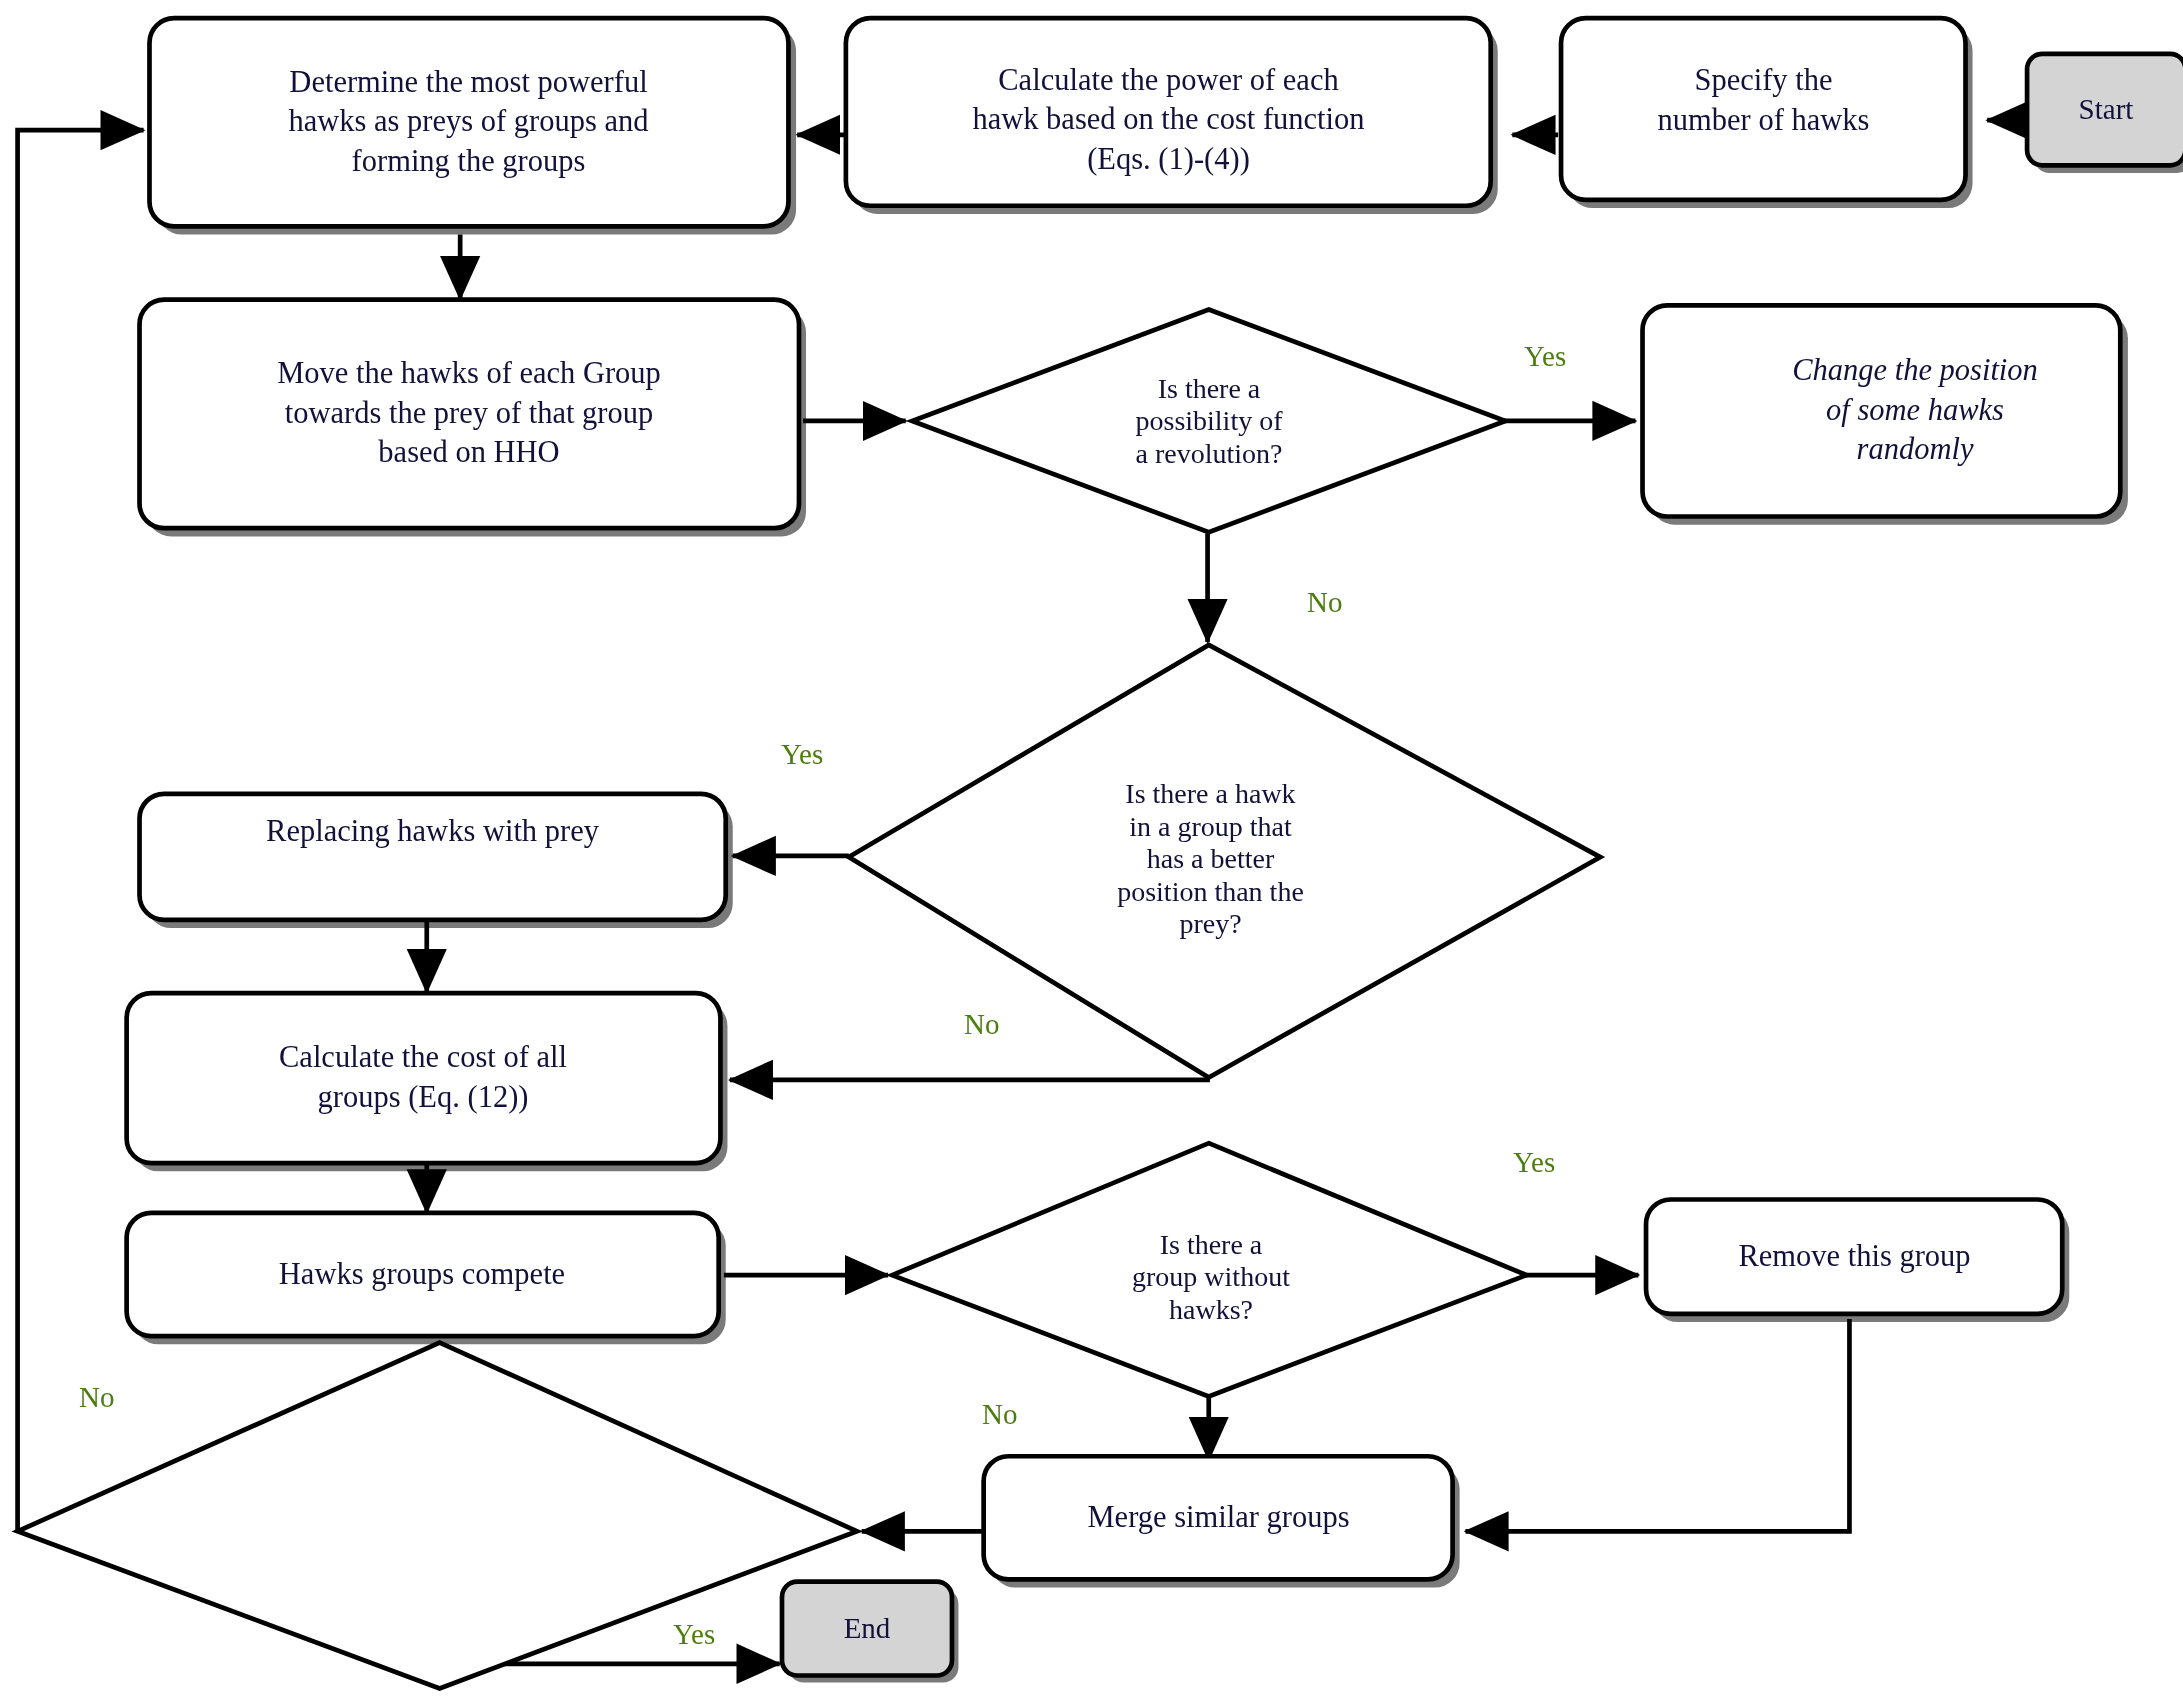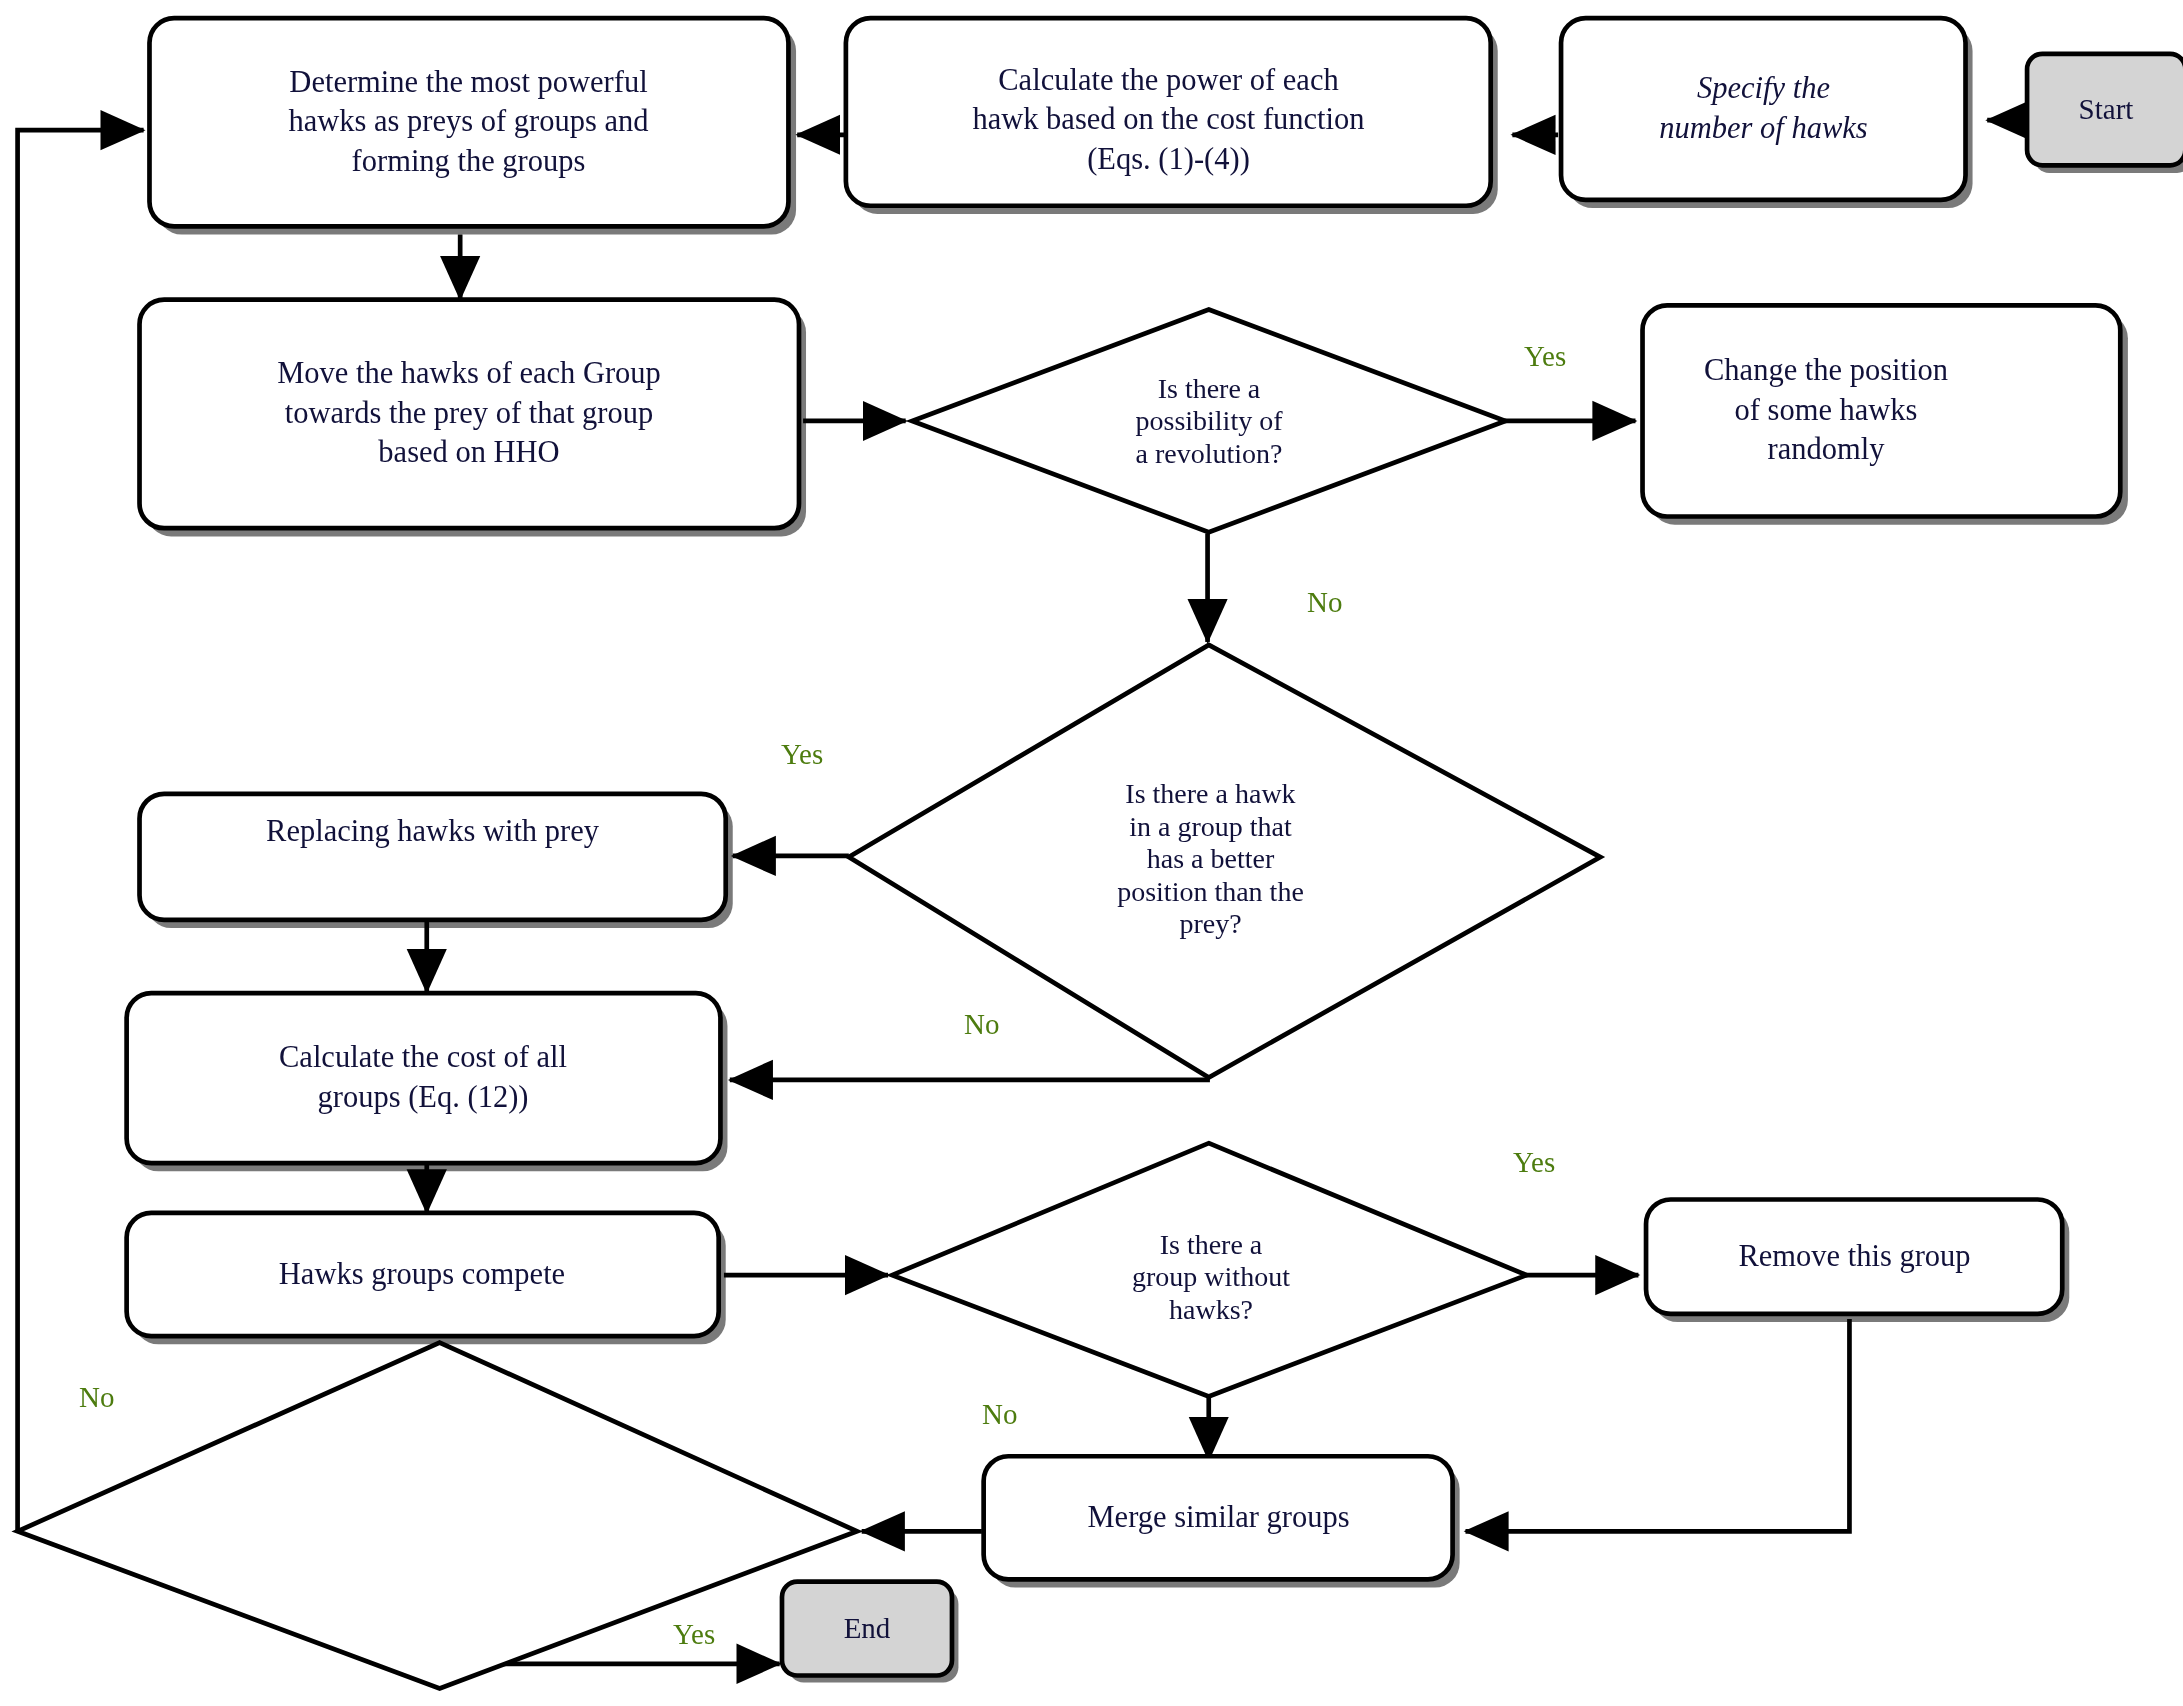--- a/index.html
+++ b/index.html
@@ -137,34 +137,34 @@
   </svg>
 
   <div class="node-text box-t" style="left:155px; top:24px; width:627px; height:196px; white-space:pre-line;">Determine the most powerful
 hawks as preys of groups and
 forming the groups</div>
 
   <div class="node-text box-t" style="left:852px; top:32px; width:633px; height:176px; white-space:pre-line;">Calculate the power of each
 hawk based on the cost function
 (Eqs. (1)-(4))</div>
 
-  <div class="node-text box-t" style="left:1567px; top:24px; width:393px; height:170px; white-space:pre-line;font-style:italic;">Specify the
+  <div class="node-text box-t" style="left:1567px; top:16px; width:393px; height:170px; white-space:pre-line;">Specify the
 number of hawks</div>
 
   <div class="node-text term-t" style="left:2027px; top:54px; width:158px; height:111px;">Start</div>
 
   <div class="node-text box-t" style="left:145px; top:305px; width:648px; height:217px; white-space:pre-line;">Move the hawks of each Group
 towards the prey of that group
 based on HHO</div>
 
   <div class="node-text diamond-t" style="left:1026px; top:351px; width:366px; height:141px; white-space:pre-line;">Is there a
 possibility of
 a revolution?</div>
 
-  <div class="node-text box-t" style="left:1593px; top:311px; width:466px; height:199px; white-space:pre-line;">Change the position
+  <div class="node-text box-t" style="left:1682px; top:311px; width:466px; height:199px; white-space:pre-line;font-style:italic;">Change the position
 of some hawks
 randomly</div>
 
   <div class="node-text diamond-t" style="left:1020px; top:745px; width:381px; height:229px; white-space:pre-line;">Is there a hawk
 in a group that
 has a better
 position than the
 prey?</div>
 
   <div class="node-text box-t" style="left:145px; top:775px; width:575px; height:114px; white-space:pre-line;">Replacing hawks with prey</div>

